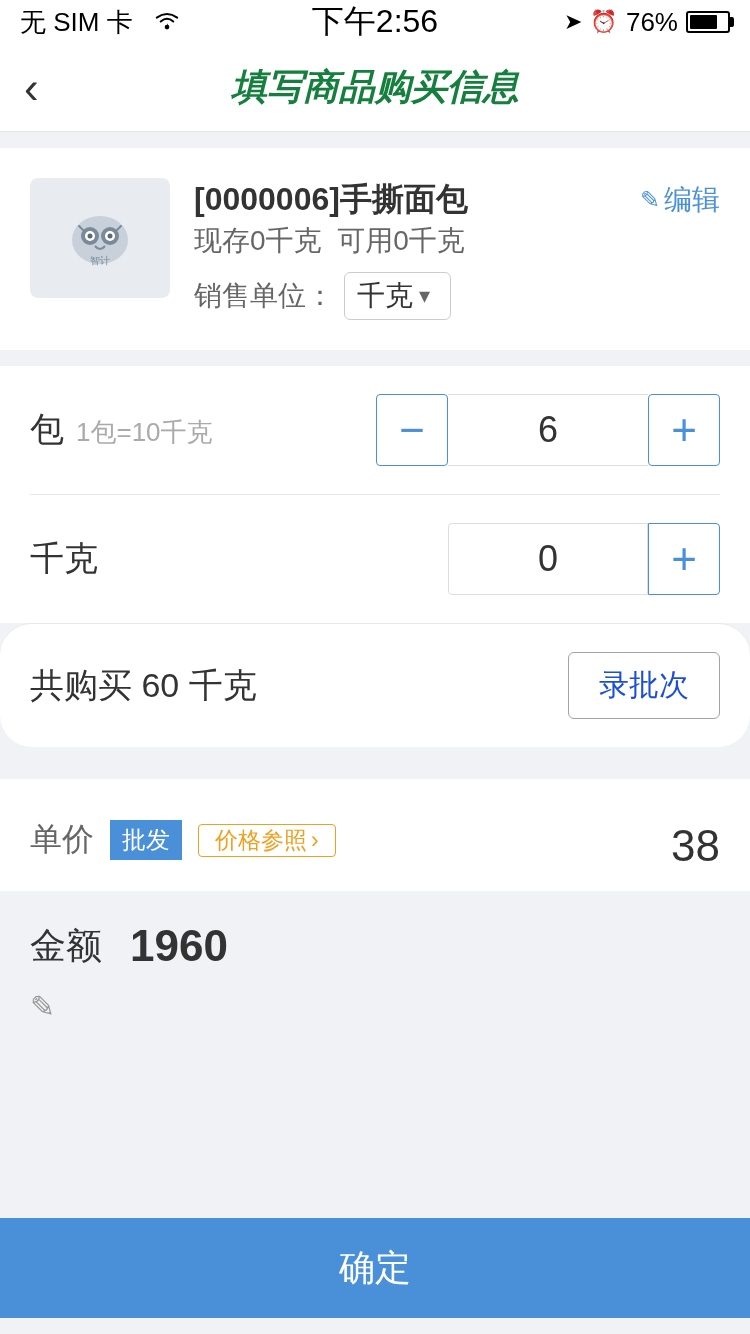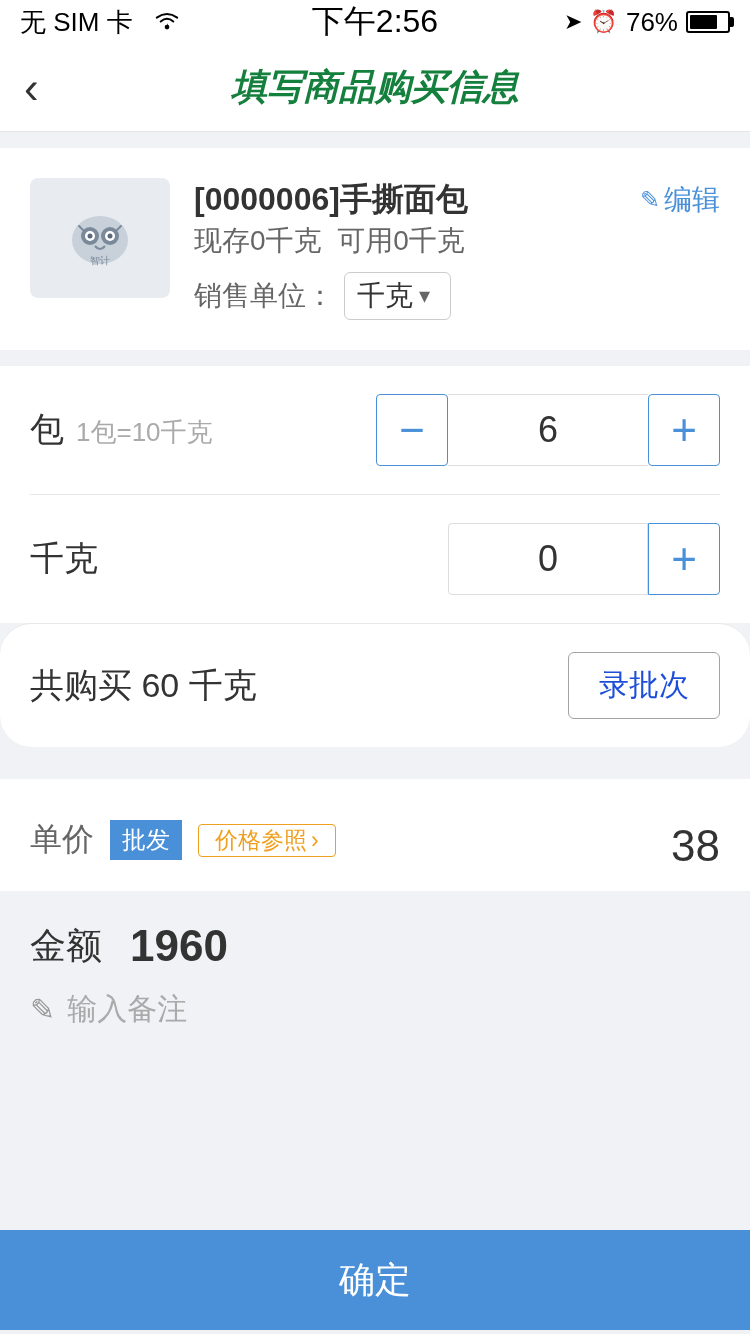--- a/index.html
+++ b/index.html
@@ -305,21 +305,21 @@
     
     .bottom-spacer {
       flex: 1;
       background: #f0f2f5;
       min-height: 300px;
     }
 
     
     .confirm-bar {
       position: fixed;
-      bottom: 4px;
+      bottom: 16px;
       left: 0;
       width: 750px;
       height: 100px;
       background: #4a90d9;
       display: flex;
       align-items: center;
       justify-content: center;
       cursor: pointer;
     }
     .confirm-text {
@@ -457,21 +457,20 @@
     </div>
   </div>
 
   <div class="amount-section">
     <div class="amount-row">
       <span class="amount-label">金额</span>
       <span class="amount-value">1960</span>
     </div>
     <div class="remark-row">
       <span class="remark-icon">✎</span>
-      <span class="remark-text">输入备注</span>
     </div>
   </div>
 
   <div class="bottom-spacer"></div>
 
 </div>
 
 <div class="confirm-bar">
   <span class="confirm-text">确定</span>
 </div>

